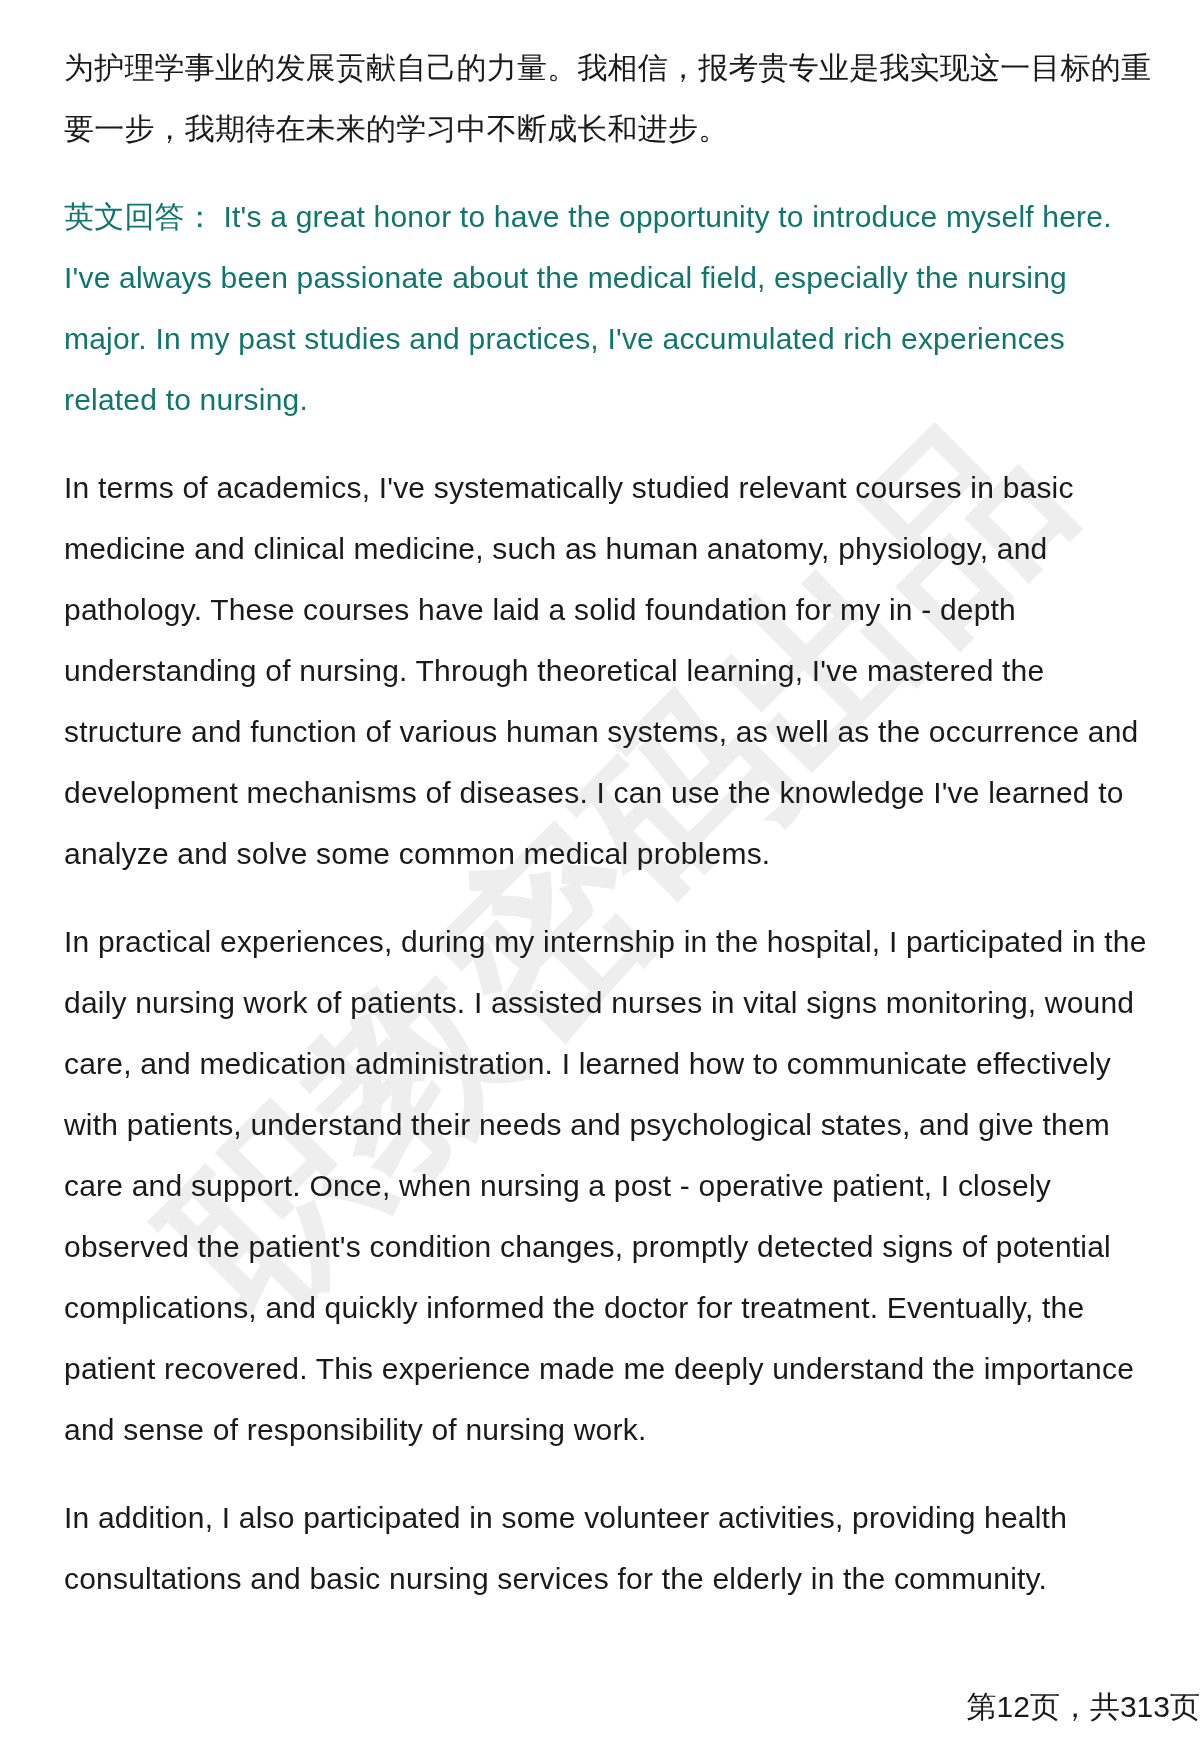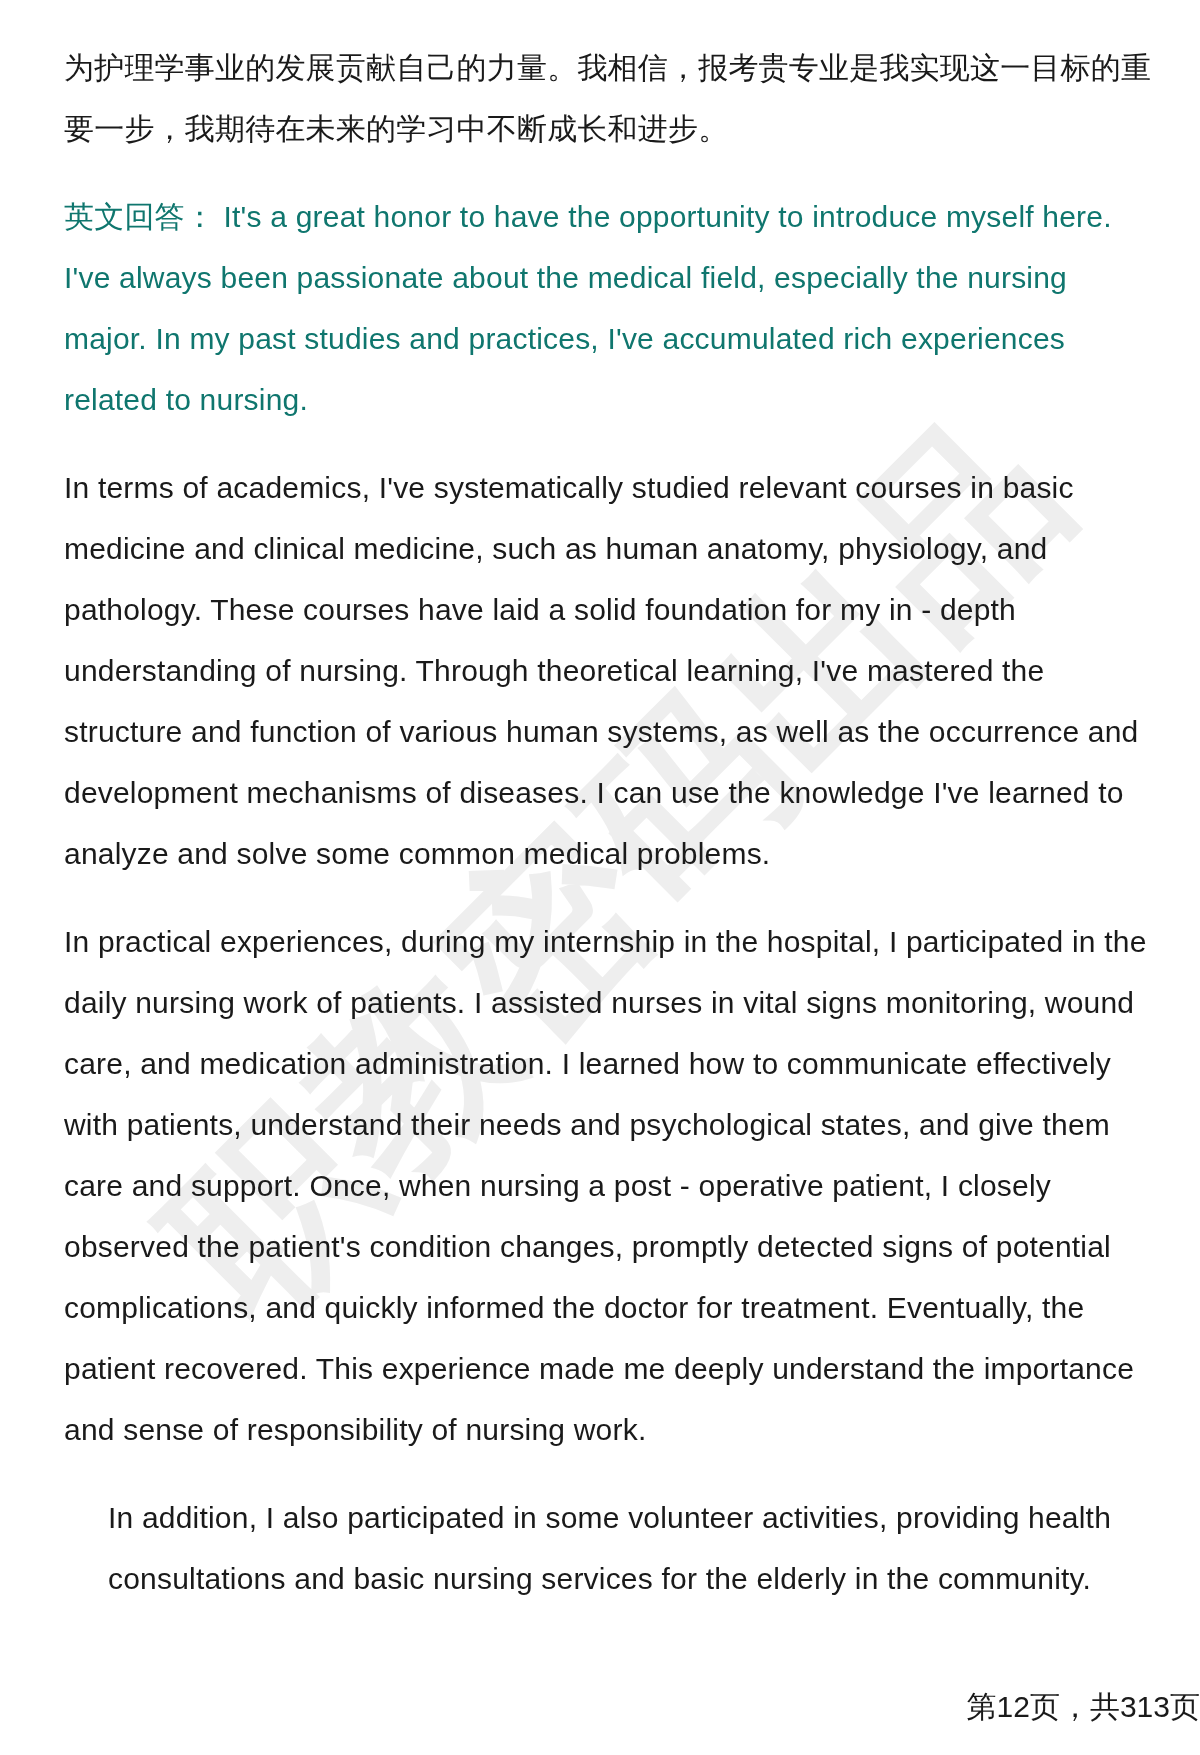--- a/index.html
+++ b/index.html
@@ -68,18 +68,18 @@
 
 <div class="page">
   <div class="watermark" style="color: rgb(238, 238, 238);">职教密码出品</div>
 
   <div class="content">
     <div>
         <p class="para" lang="zh" style="color: rgb(26, 26, 26);">为护理学事业的发展贡献自己的力量。我相信，报考贵专业是我实现这一目标的重要一步，我期待在未来的学习中不断成长和进步。</p>
         <p class="para" lang="zh" style="color: #0f766e;">英文回答： It's a great honor to have the opportunity to introduce myself here. I've always been passionate about the medical field, especially the nursing major. In my past studies and practices, I've accumulated rich experiences related to nursing.</p>
         <p class="para" lang="en" style="color: rgb(26, 26, 26);">In terms of academics, I've systematically studied relevant courses in basic medicine and clinical medicine, such as human anatomy, physiology, and pathology. These courses have laid a solid foundation for my in - depth understanding of nursing. Through theoretical learning, I've mastered the structure and function of various human systems, as well as the occurrence and development mechanisms of diseases. I can use the knowledge I've learned to analyze and solve some common medical problems.</p>
         <p class="para" lang="en" style="color: rgb(26, 26, 26);">In practical experiences, during my internship in the hospital, I participated in the daily nursing work of patients. I assisted nurses in vital signs monitoring, wound care, and medication administration. I learned how to communicate effectively with patients, understand their needs and psychological states, and give them care and support. Once, when nursing a post - operative patient, I closely observed the patient's condition changes, promptly detected signs of potential complications, and quickly informed the doctor for treatment. Eventually, the patient recovered. This experience made me deeply understand the importance and sense of responsibility of nursing work.</p>
-        <p class="para" lang="en" style="color: rgb(26, 26, 26); margin-left: 44px;">In addition, I also participated in some volunteer activities, providing health consultations and basic nursing services for the elderly in the community.</p>
+        <p class="para" lang="en" style="color: rgb(26, 26, 26);">In addition, I also participated in some volunteer activities, providing health consultations and basic nursing services for the elderly in the community.</p>
       </div>
   </div>
 
   <div class="footer" style="color: rgb(26, 26, 26);">第12页，共313页</div>
 </div>
 
 </body></html>

